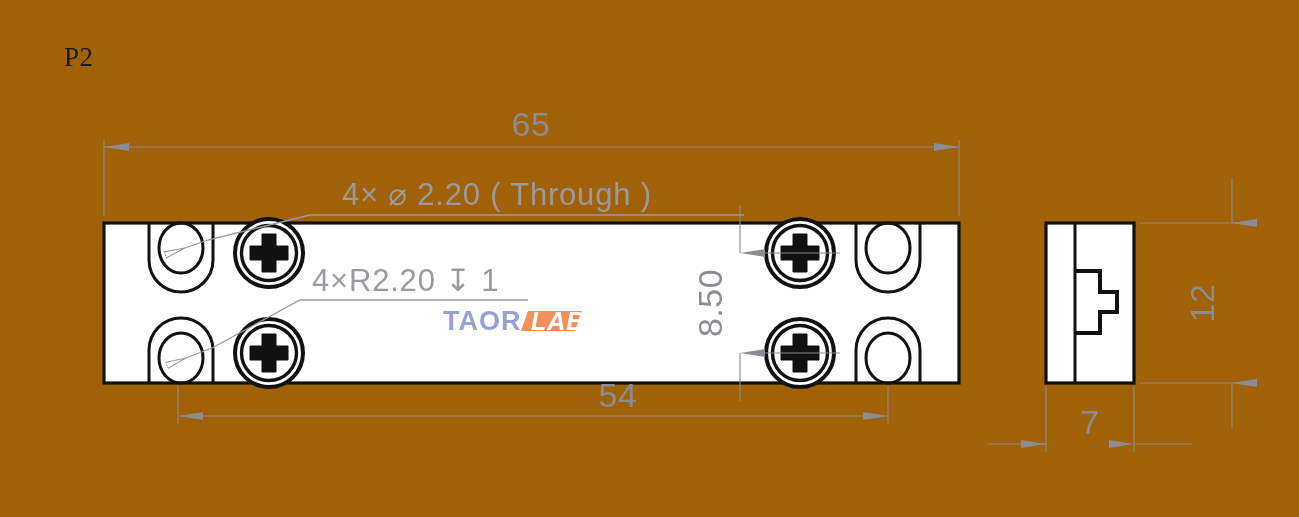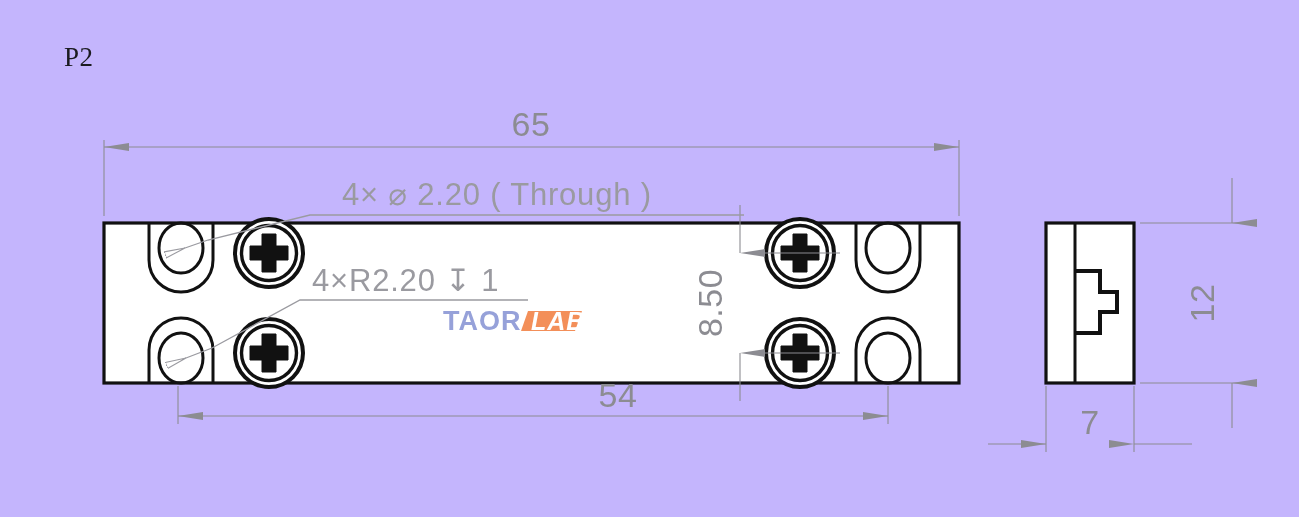--- a/index.html
+++ b/index.html
@@ -8,21 +8,21 @@
     padding: 0;
     background: #ffffff;
   }
   body {
     font-family: "Liberation Sans", sans-serif;
   }
   #stage {
     position: relative;
     width: 1299px;
     height: 517px;
-    background: #c4b5fd;
+    background: #a16207;
     overflow: hidden;
   }
   #part-label {
     position: absolute;
     left: 64px;
     top: 44px;
     font-family: "Liberation Serif", serif;
     font-size: 27px;
     color: #1b1b20;
     letter-spacing: 0.5px;

